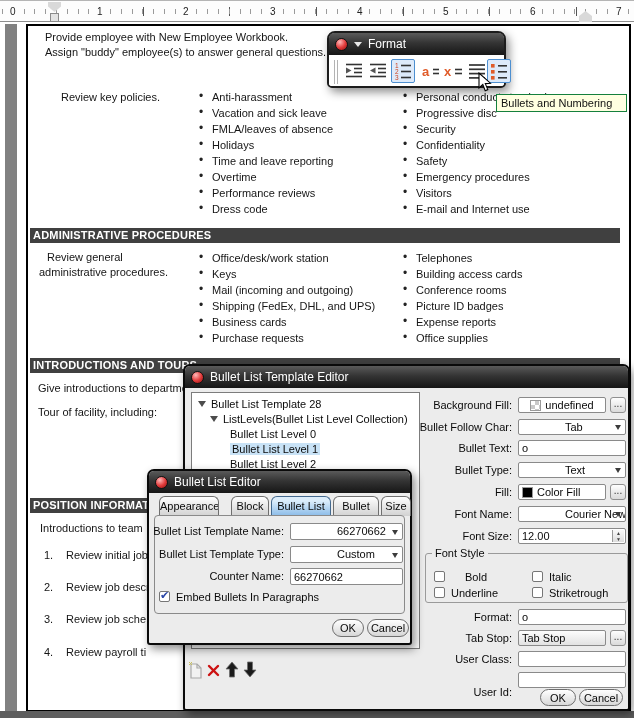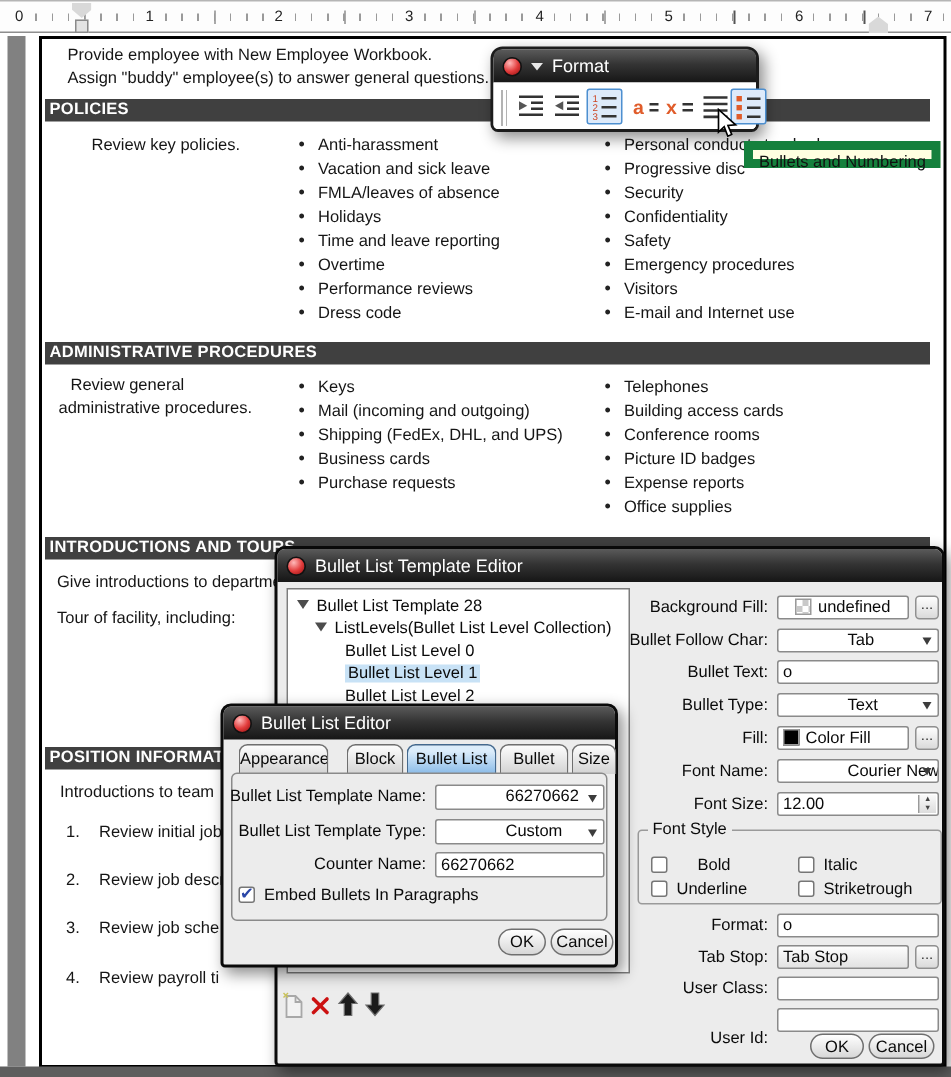--- a/index.html
+++ b/index.html
@@ -45,21 +45,21 @@
         background:radial-gradient(circle at 35% 28%,#ffb9b9,#e23c3c 52%,#8b0d0d);
         border:1px solid #111;flex:0 0 auto;}
   .tbar-arrow{width:0;height:0;border-left:4px solid transparent;border-right:4px solid transparent;
         border-top:5px solid #e8e8e8;}
   #fmt-body{position:absolute;left:0;top:22px;right:0;bottom:0;background:#fff;border-radius:0 0 3px 3px;}
   .grip{position:absolute;left:5px;top:5px;width:6px;height:24px;
         background:repeating-linear-gradient(90deg,#b3b3b3 0 1px,#fff 1px 3px);}
   .ticon{position:absolute;top:6px;width:20px;height:20px;}
   .tsel{position:absolute;top:4px;width:24px;height:24px;border:1px solid #4d8fd0;background:#ddeafa;border-radius:2px;}
   
-  #tooltip{left:496px;top:94px;width:131px;height:18px;background:#ffffe1;border:6px solid #15803d;
+  #tooltip{left:496px;top:94px;width:131px;height:18px;background:#ffffe1;border:1px solid #15803d;
         font-size:11px;color:#111;line-height:16px;padding-left:4px;white-space:nowrap;}
   
   .dlg{position:absolute;border:2px solid #0a0a0a;border-radius:7px 7px 3px 3px;background:#ececec;}
   .fld-label{position:absolute;font-size:11px;color:#0a0a0a;white-space:nowrap;}
   .ctl{position:absolute;background:#fff;border:1px solid #8a8a8a;border-radius:2px;
        font-size:11px;color:#0a0a0a;line-height:14px;padding:0 3px;white-space:nowrap;overflow:hidden;}
   input.ctl{padding:0 3px;margin:0;font-family:"Liberation Sans",sans-serif;}
   .ddwrap{padding-right:14px;padding-left:46px;}
   .dd{position:absolute;right:4px;top:50%;margin-top:-2px;width:0;height:0;
       border-left:3.5px solid transparent;border-right:3.5px solid transparent;border-top:5px solid #3c3c3c;}
@@ -110,21 +110,20 @@
   </div>
   <div id="mk-left-sq" class="abs" style="background:#e3e3e3;border:1px solid #8a8a8a;left:50px;top:13px;width:9px;height:9px;"></div>
 
   <div id="gutter" class="abs"></div>
   <div id="page" class="abs"></div>
   <div id="bottomstrip" class="abs"></div>
 
   <div class="doc" style="left:45px;top:31px">Provide employee with New Employee Workbook.</div>
   <div class="doc" style="left:45px;top:46px">Assign "buddy" employee(s) to answer general questions.</div>
 
-  <div class="hbar" style="top:66px">POLICIES</div>
   <div class="doc" style="left:61px;top:91px">Review key policies.</div>
   <div class="blist" style="left:198px;top:91px">
     <div class="bi">Anti-harassment</div>
     <div class="bi">Vacation and sick leave</div>
     <div class="bi">FMLA/leaves of absence</div>
     <div class="bi">Holidays</div>
     <div class="bi">Time and leave reporting</div>
     <div class="bi">Overtime</div>
     <div class="bi">Performance reviews</div>
     <div class="bi">Dress code</div>
@@ -137,20 +136,21 @@
     <div class="bi">Safety</div>
     <div class="bi">Emergency procedures</div>
     <div class="bi">Visitors</div>
     <div class="bi">E-mail and Internet use</div>
   </div>
 
   <div class="hbar" style="top:228px">ADMINISTRATIVE PROCEDURES</div>
   <div class="doc" style="left:47px;top:251px">Review general</div>
   <div class="doc" style="left:39px;top:266px">administrative procedures.</div>
   <div class="blist" style="left:198px;top:252px">
+    <div class="bi">Office/desk/work station</div>
     <div class="bi">Keys</div>
     <div class="bi">Mail (incoming and outgoing)</div>
     <div class="bi">Shipping (FedEx, DHL, and UPS)</div>
     <div class="bi">Business cards</div>
     <div class="bi">Purchase requests</div>
   </div>
   <div class="blist" style="left:402px;top:252px">
     <div class="bi">Telephones</div>
     <div class="bi">Building access cards</div>
     <div class="bi">Conference rooms</div>

